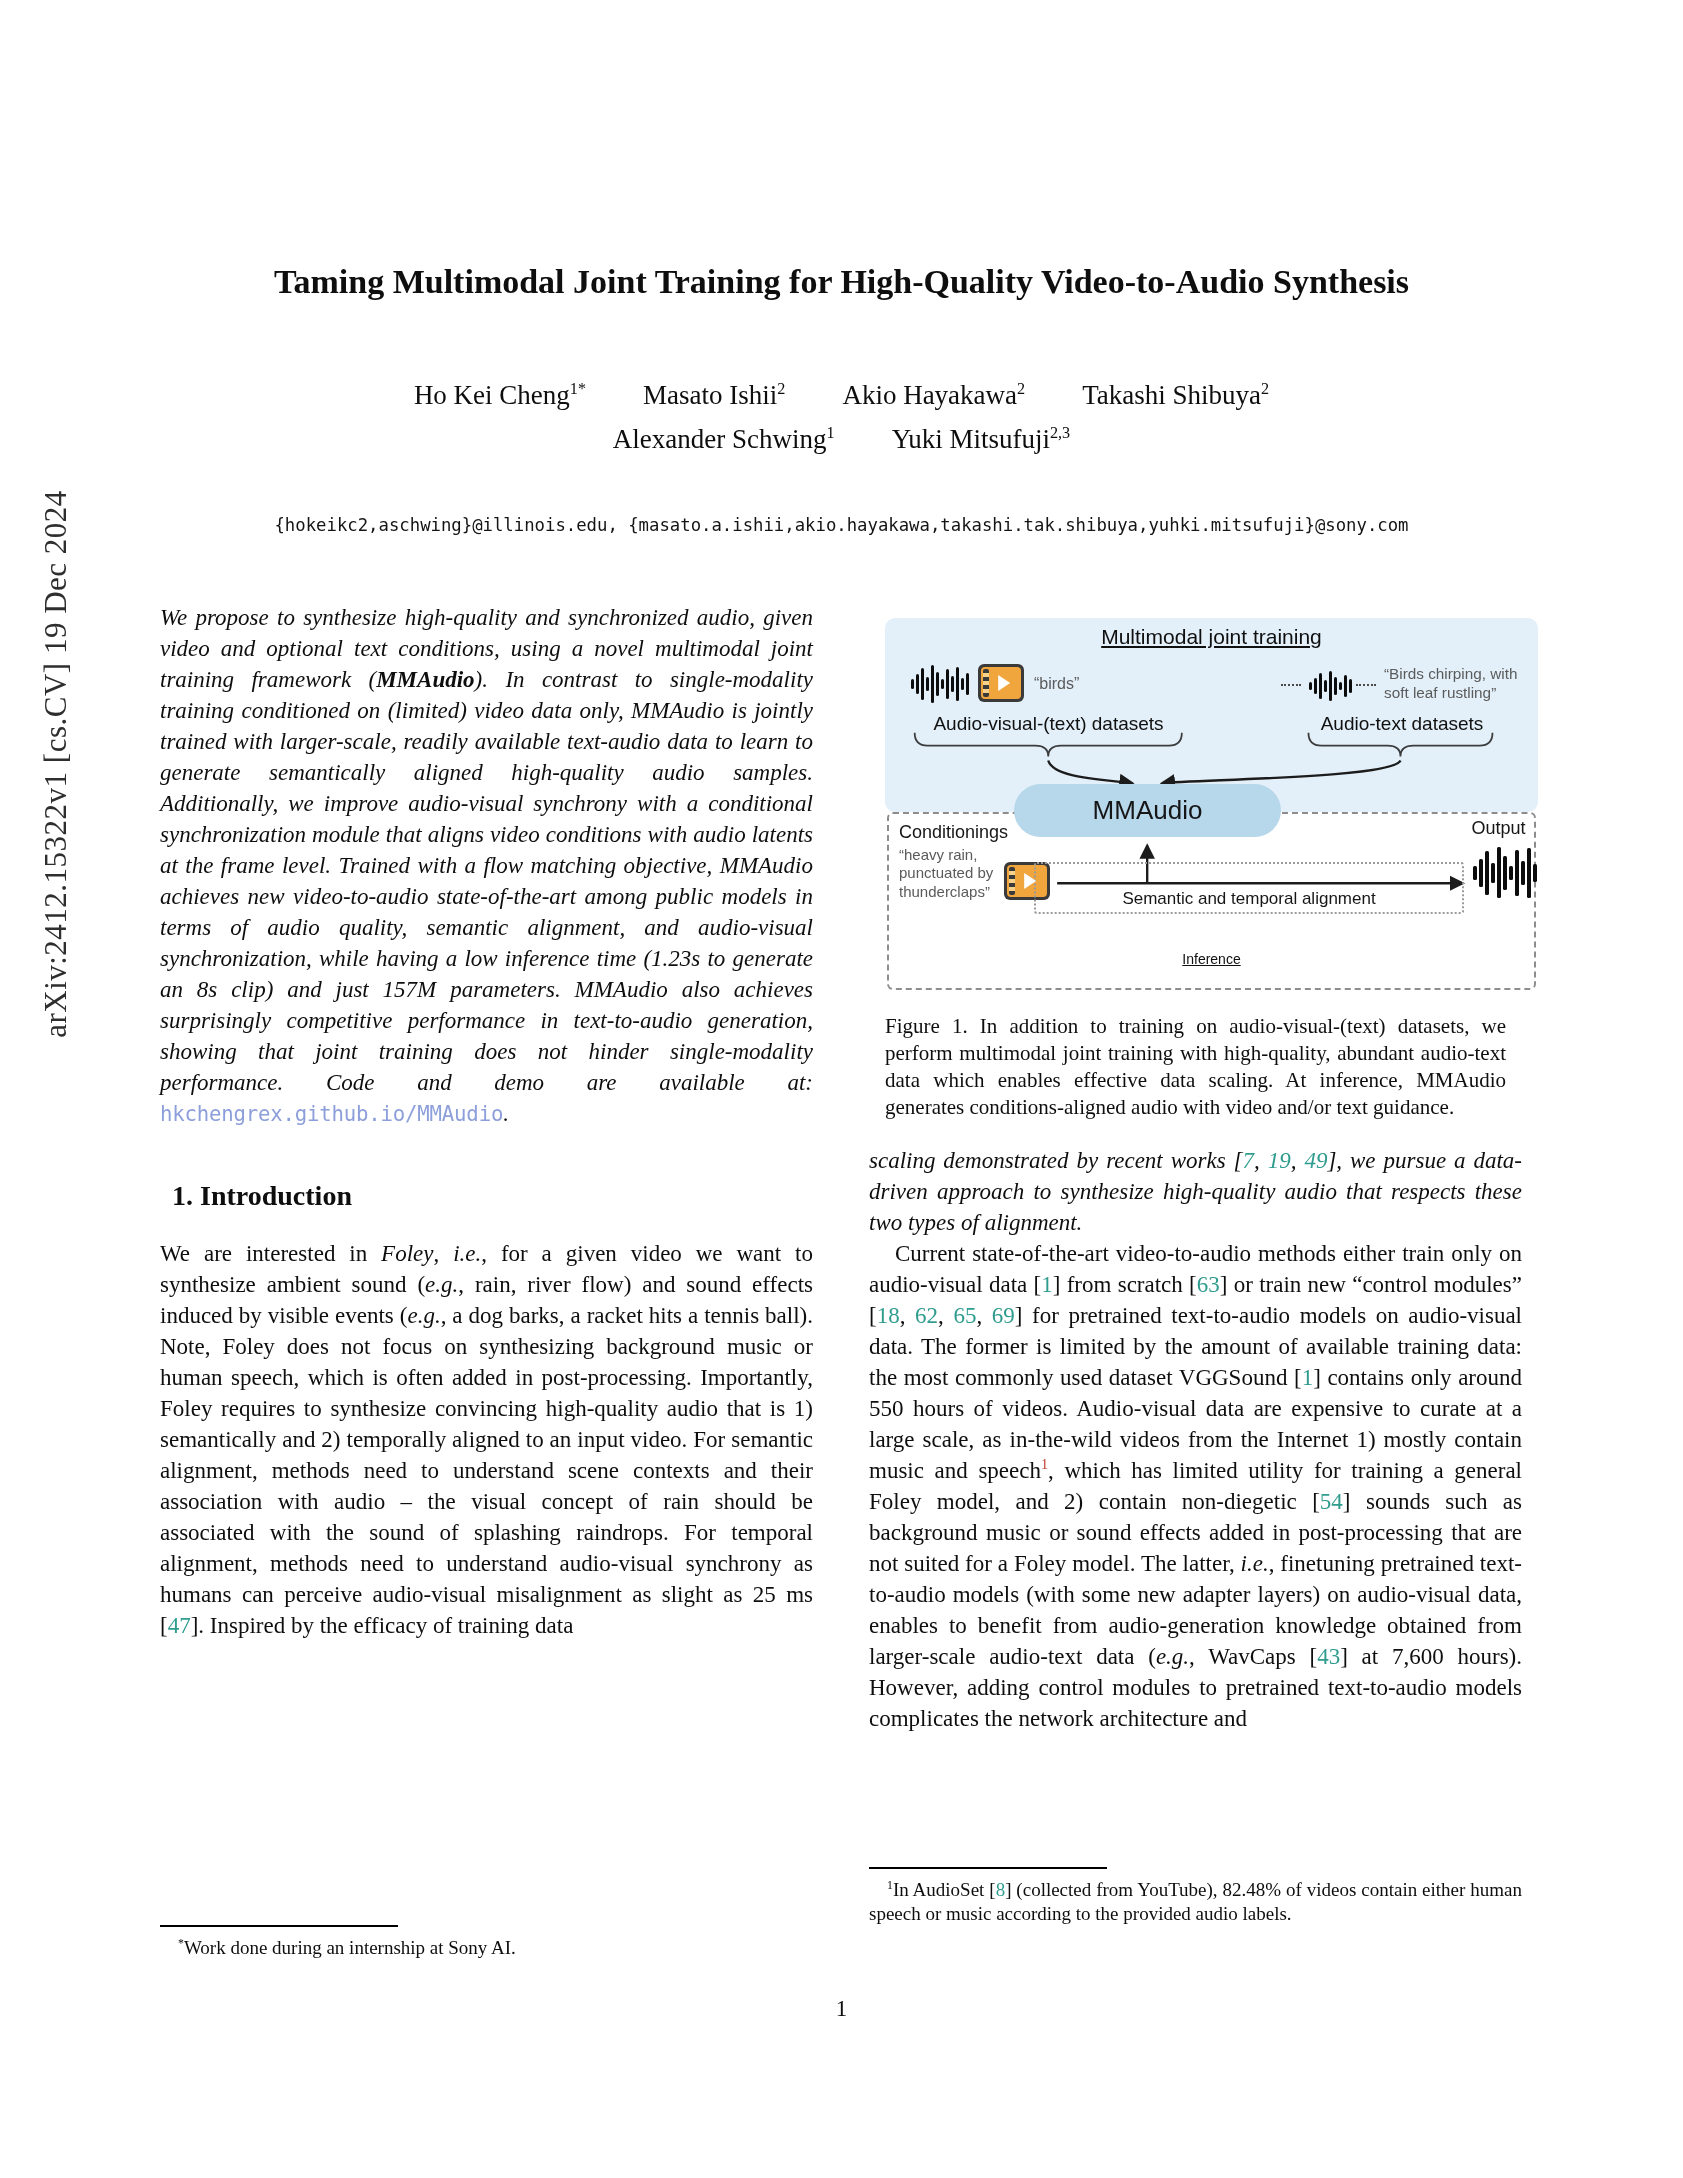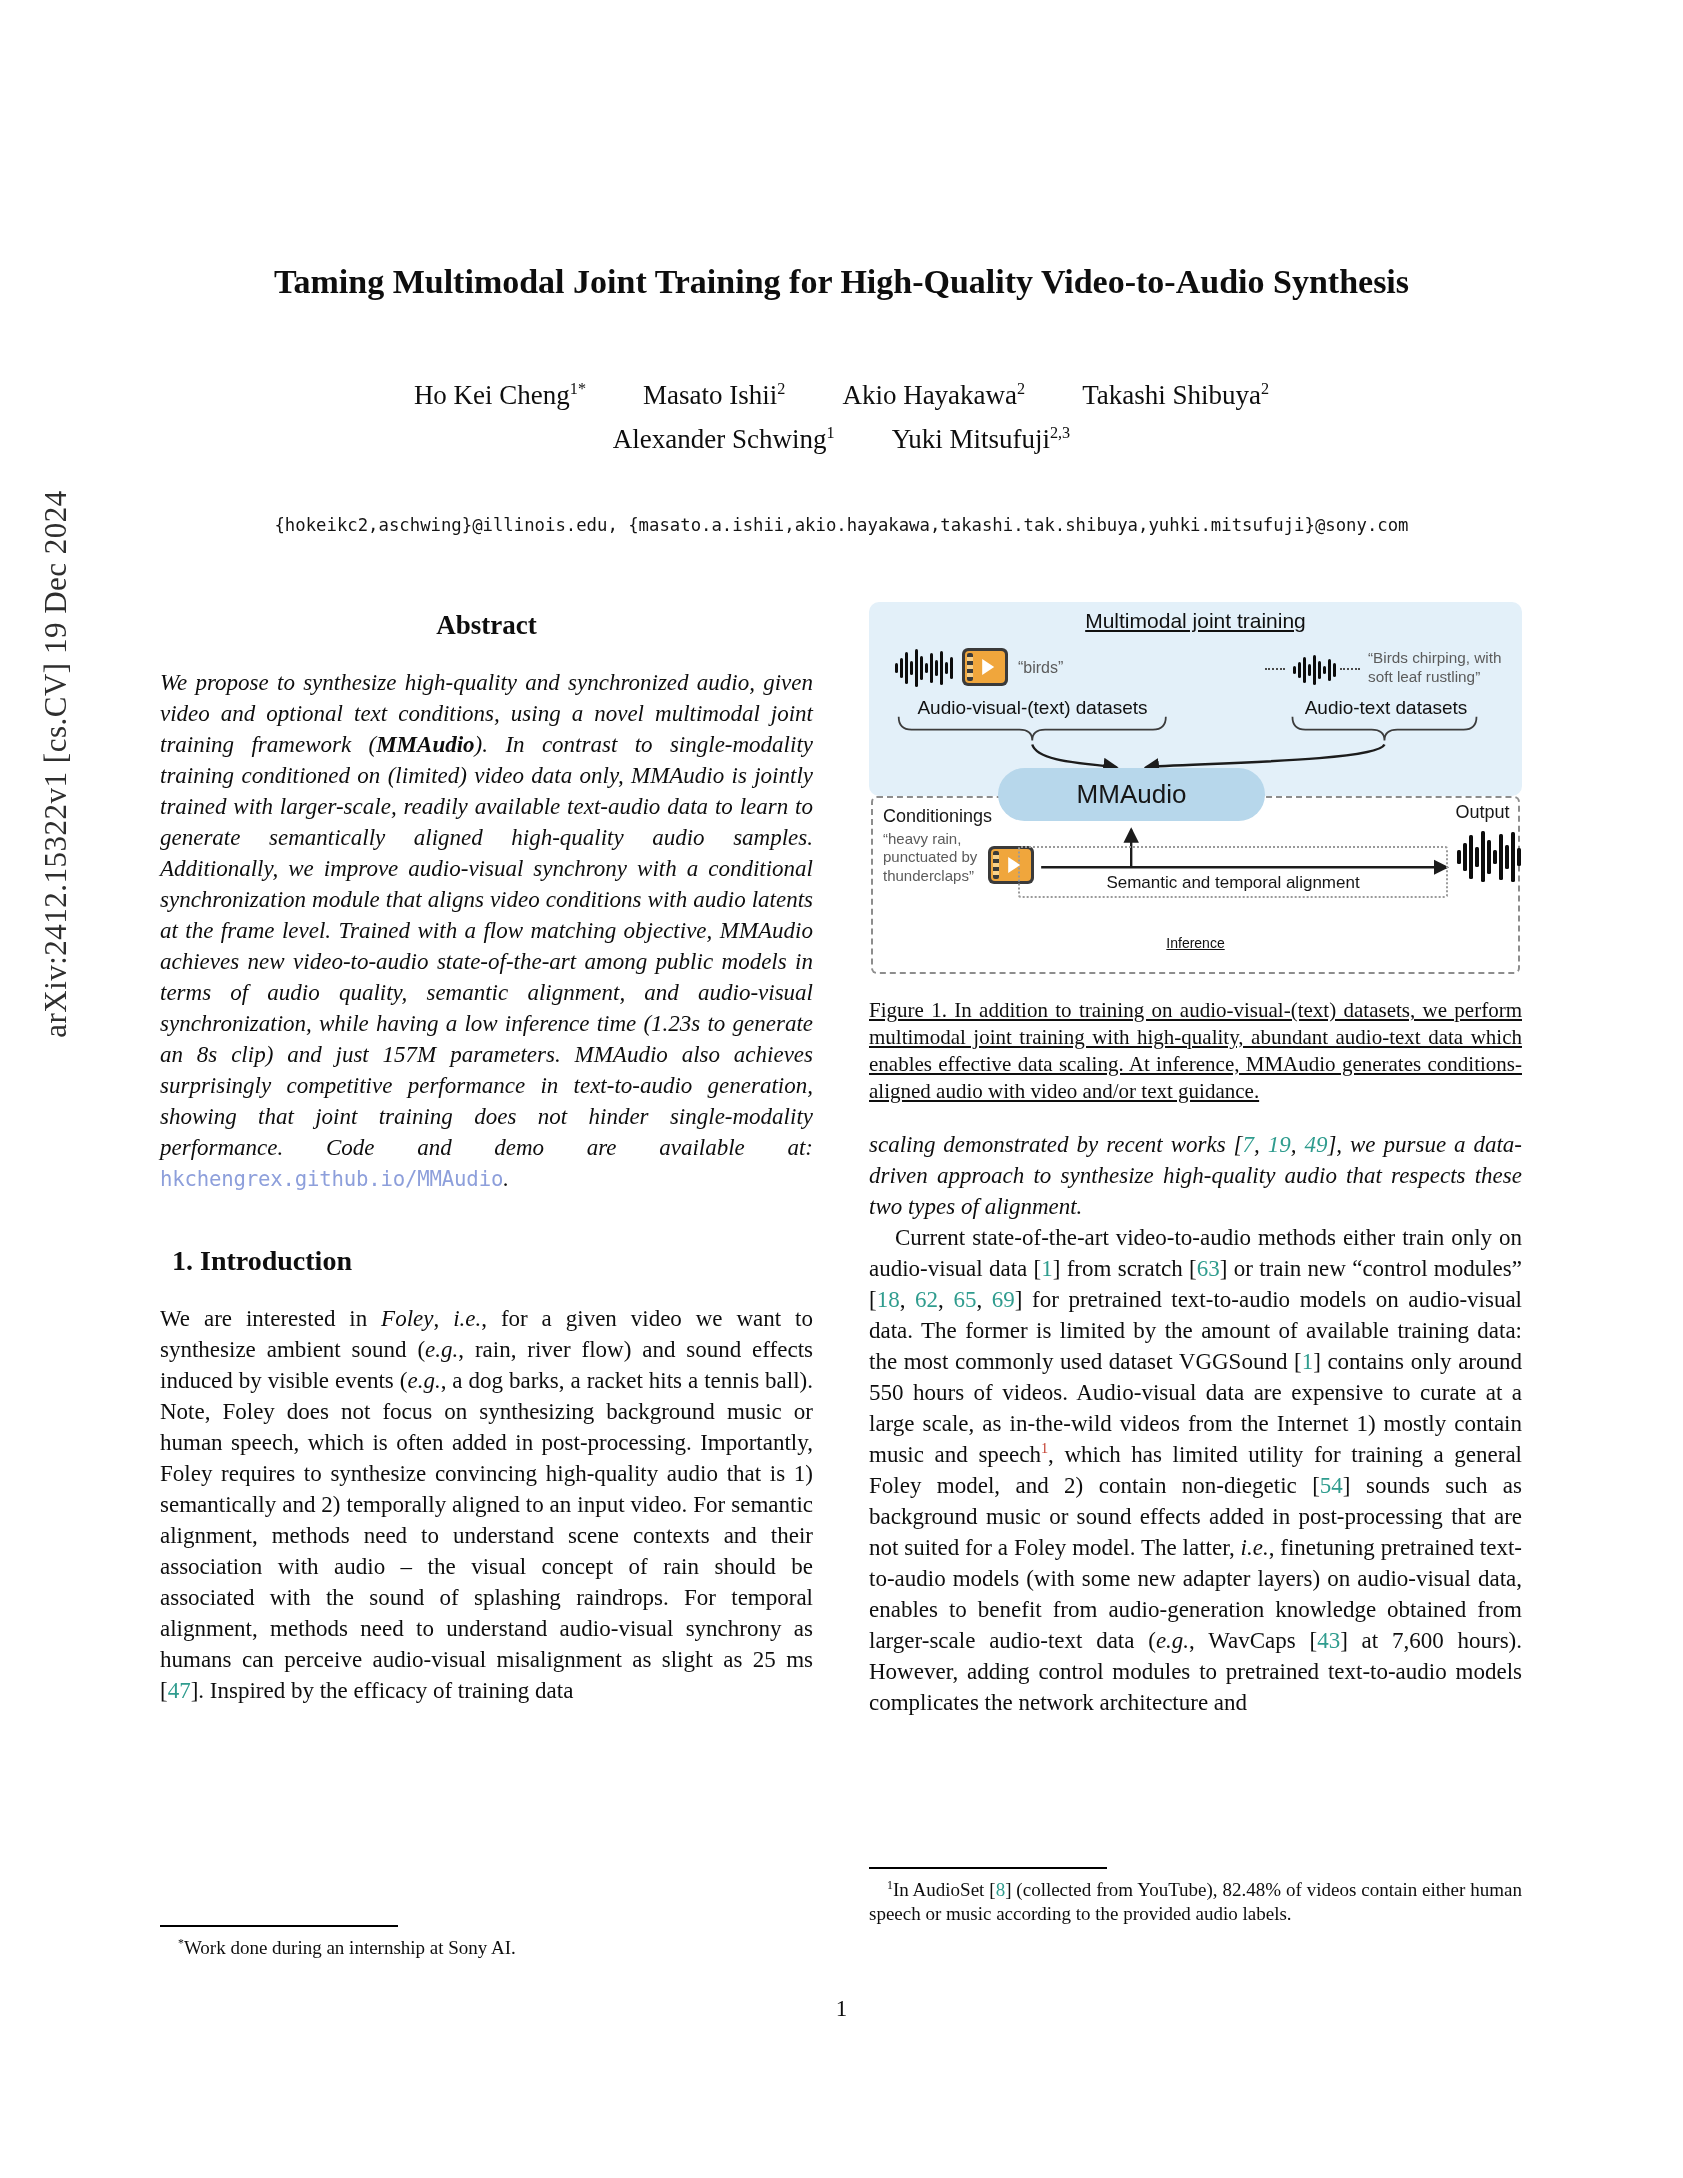--- a/index.html
+++ b/index.html
@@ -36,21 +36,21 @@
   
   .i{font-style:italic}.b{font-weight:bold}
   .cite{color:#2f9c8e}
   .link{color:#8d9fdb}
   .mono{font-family:"DejaVu Sans Mono","Liberation Mono",monospace;font-style:normal;
         font-size:.9em;letter-spacing:-0.2px;}
   .sup{font-size:62%;vertical-align:super;line-height:0;}
   .fnmark{font-size:62%;vertical-align:super;line-height:0;color:#c23b2b;}
 
   
-  figure{margin:0;text-decoration:underline;}
+  figure{margin:16px;}
   .figbox{position:relative;width:653px;height:381px;
           font-family:"Liberation Sans","DejaVu Sans",sans-serif;}
   .train-bg{position:absolute;left:0;top:0;width:653px;height:194px;background:#e3f0f9;border-radius:10px;}
   .train-title{position:absolute;top:7px;left:0;width:100%;text-align:center;font-size:21px;
                color:#101010;text-decoration:underline;}
   .wave{position:absolute;display:flex;align-items:center;gap:2px;}
   .wave i{display:block;width:3px;border-radius:1.5px;background:#0c0c0c;}
   .wave-av{left:26px;top:40px;height:51px;}
   .wave-at{left:424px;top:48px;height:40px;}
   .wave-out{left:588px;top:224px;height:61px;}
@@ -115,21 +115,20 @@
   </div>
   <div class="authors row2">
     <span><span>Alexander Schwing</span><sup class="asup">1</sup></span>
     <span><span>Yuki Mitsufuji</span><sup class="asup">2,3</sup></span>
   </div>
 
 
   <div class="emails">{hokeikc2,aschwing}@illinois.edu, {masato.a.ishii,akio.hayakawa,takashi.tak.shibuya,yuhki.mitsufuji}@sony.com</div>
 
   <section class="col col-left">
-    <h2 class="abs-head">Abstract</h2>
     <p class="abs-body">We propose to synthesize high-quality and synchronized audio, given video and optional text conditions, using a novel multimodal joint training framework (<span class="b">MMAudio</span>). In contrast to single-modality training conditioned on (limited) video data only, MMAudio is jointly trained with larger-scale, readily available text-audio data to learn to generate semantically aligned high-quality audio samples. Additionally, we improve audio-visual synchrony with a conditional synchronization module that aligns video conditions with audio latents at the frame level. Trained with a flow matching objective, MMAudio achieves new video-to-audio state-of-the-art among public models in terms of audio quality, semantic alignment, and audio-visual synchronization, while having a low inference time (1.23s to generate an 8s clip) and just 157M parameters. MMAudio also achieves surprisingly competitive performance in text-to-audio generation, showing that joint training does not hinder single-modality performance. Code and demo are available at: <span class="link mono">hkchengrex.github.io/MMAudio</span>.</p>
     <h2 class="sec-head">1. Introduction</h2>
     <p class="body-p">We are interested in <span class="i">Foley</span>, <span class="i">i.e.</span>, for a given video we want to synthesize ambient sound (<span class="i">e.g.</span>, rain, river flow) and sound effects induced by visible events (<span class="i">e.g.</span>, a dog barks, a racket hits a tennis ball). Note, Foley does not focus on synthesizing background music or human speech, which is often added in post-processing. Importantly, Foley requires to synthesize convincing high-quality audio that is 1) semantically and 2) temporally aligned to an input video. For semantic alignment, methods need to understand scene contexts and their association with audio – the visual concept of rain should be associated with the sound of splashing raindrops. For temporal alignment, methods need to understand audio-visual synchrony as humans can perceive audio-visual misalignment as slight as 25 ms [<span class="cite">47</span>]. Inspired by the efficacy of training data</p>
   </section>
 
   <section class="col col-right">
     <figure>
       <div class="figbox">
         <div class="train-bg"></div>
         <div class="dashedbox"></div>

